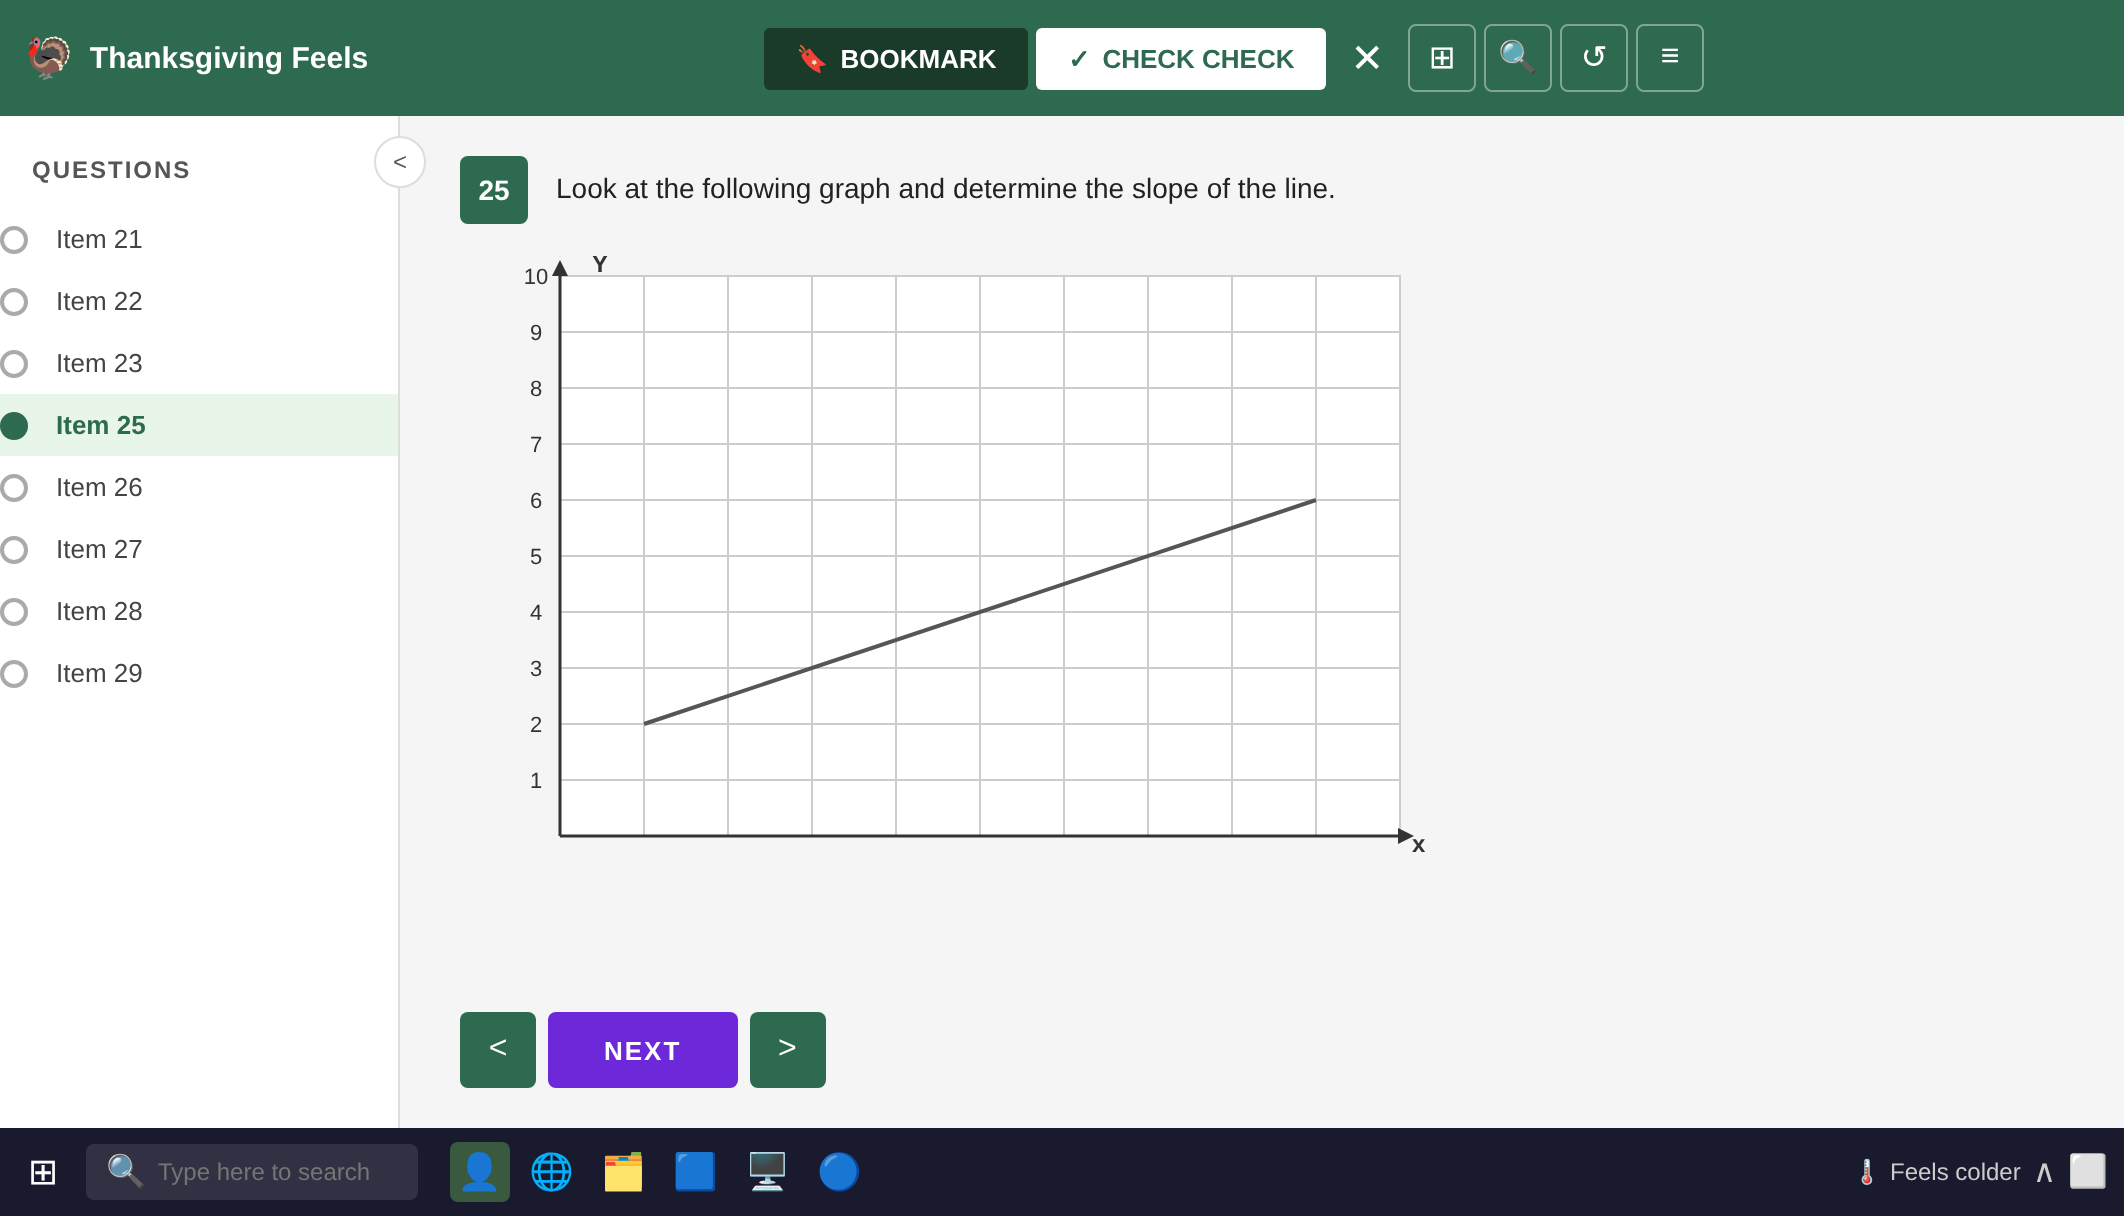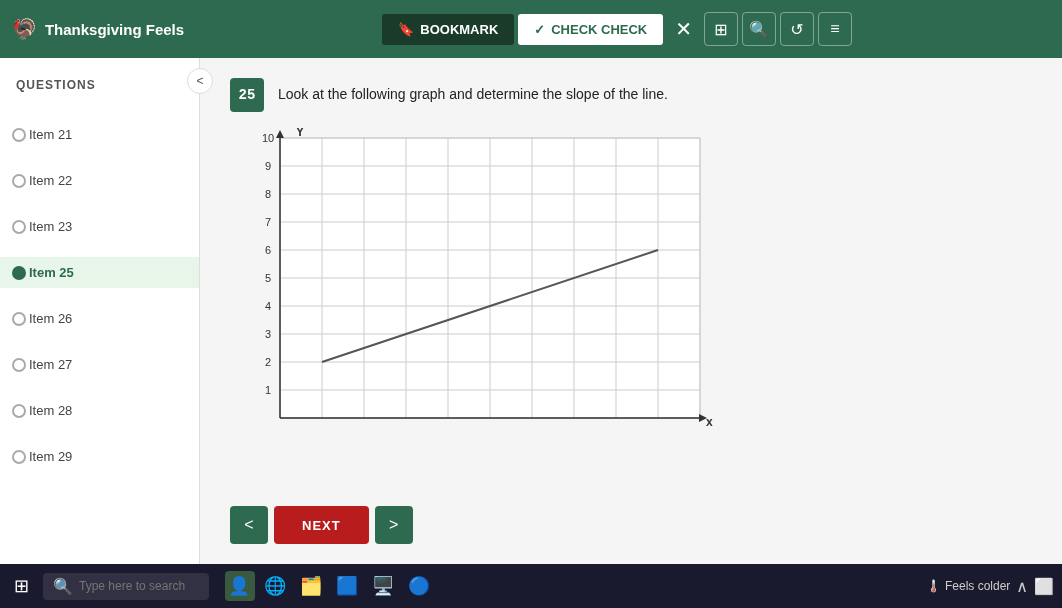--- a/index.html
+++ b/index.html
@@ -124,26 +124,25 @@
       display: flex;
       align-items: center;
       justify-content: center;
       font-size: 12px;
       color: #555;
       z-index: 10;
     }
     .sidebar-item {
       display: flex;
       align-items: center;
-      gap: 3px;
-      padding: 8px 12px;
+      gap: 14px;
+      padding: 8px 0;
       cursor: pointer;
       font-size: 13px;
       color: #444;
-      margin-top: 15px;
     }
     .sidebar-item.active {
       background: #e8f5e9;
       color: #2d6a4f;
       font-weight: bold;
     }
     .radio-dot {
       width: 14px;
       height: 14px;
       border-radius: 50%;
@@ -176,21 +175,20 @@
       color: #fff;
       font-weight: bold;
       font-size: 14px;
       min-width: 34px;
       height: 34px;
       border-radius: 4px;
       display: flex;
       align-items: center;
       justify-content: center;
       flex-shrink: 0;
-      font-family: Liberation Mono, monospace;
     }
     .question-text {
       font-size: 14px;
       color: #222;
       line-height: 1.5;
       padding-top: 6px;
     }
 
     
     .graph-container {
@@ -215,21 +213,21 @@
       width: 38px;
       height: 38px;
       border-radius: 4px;
       cursor: pointer;
       font-size: 16px;
       display: flex;
       align-items: center;
       justify-content: center;
     }
     .nav-btn-next {
-      background: #b91c1c;
+      background: #6d28d9;
       color: #fff;
       border: none;
       padding: 0 28px;
       height: 38px;
       border-radius: 4px;
       cursor: pointer;
       font-size: 13px;
       font-weight: bold;
       letter-spacing: 1px;
     }

